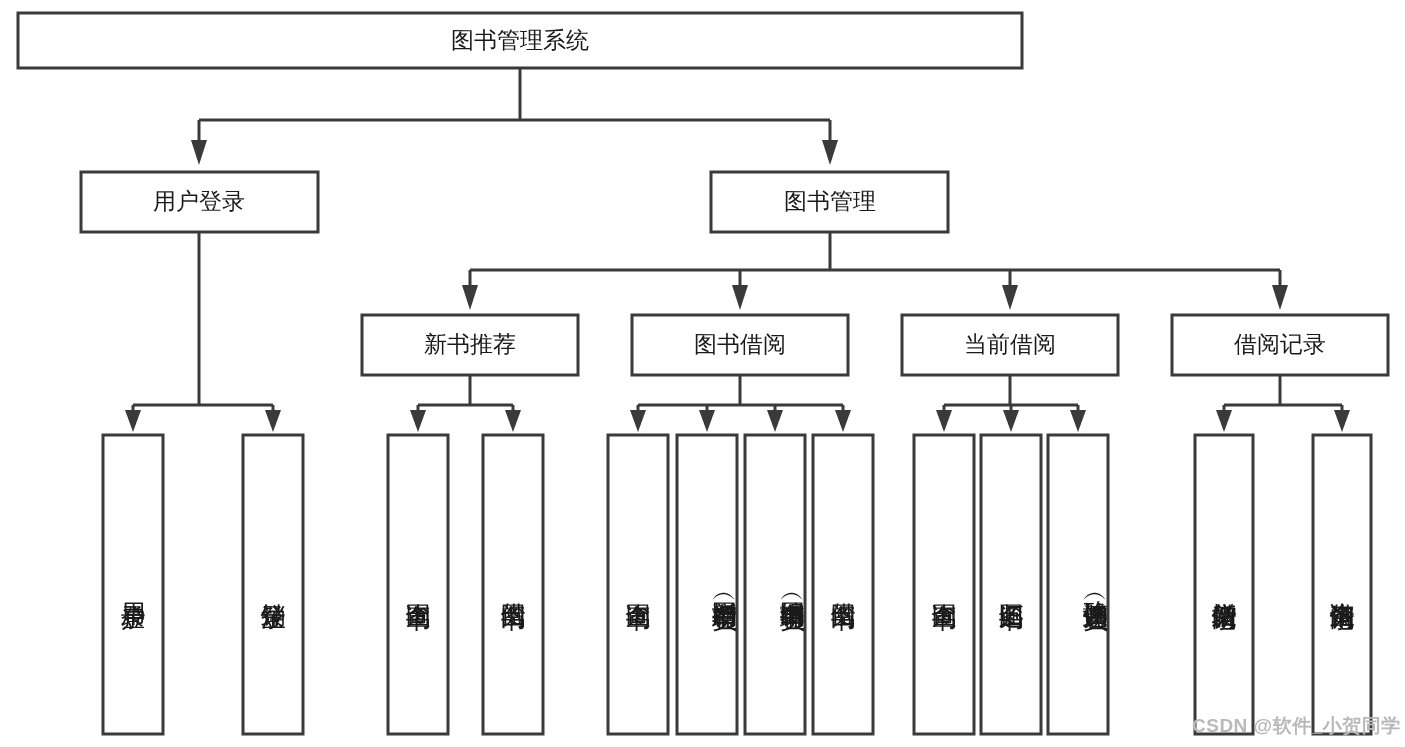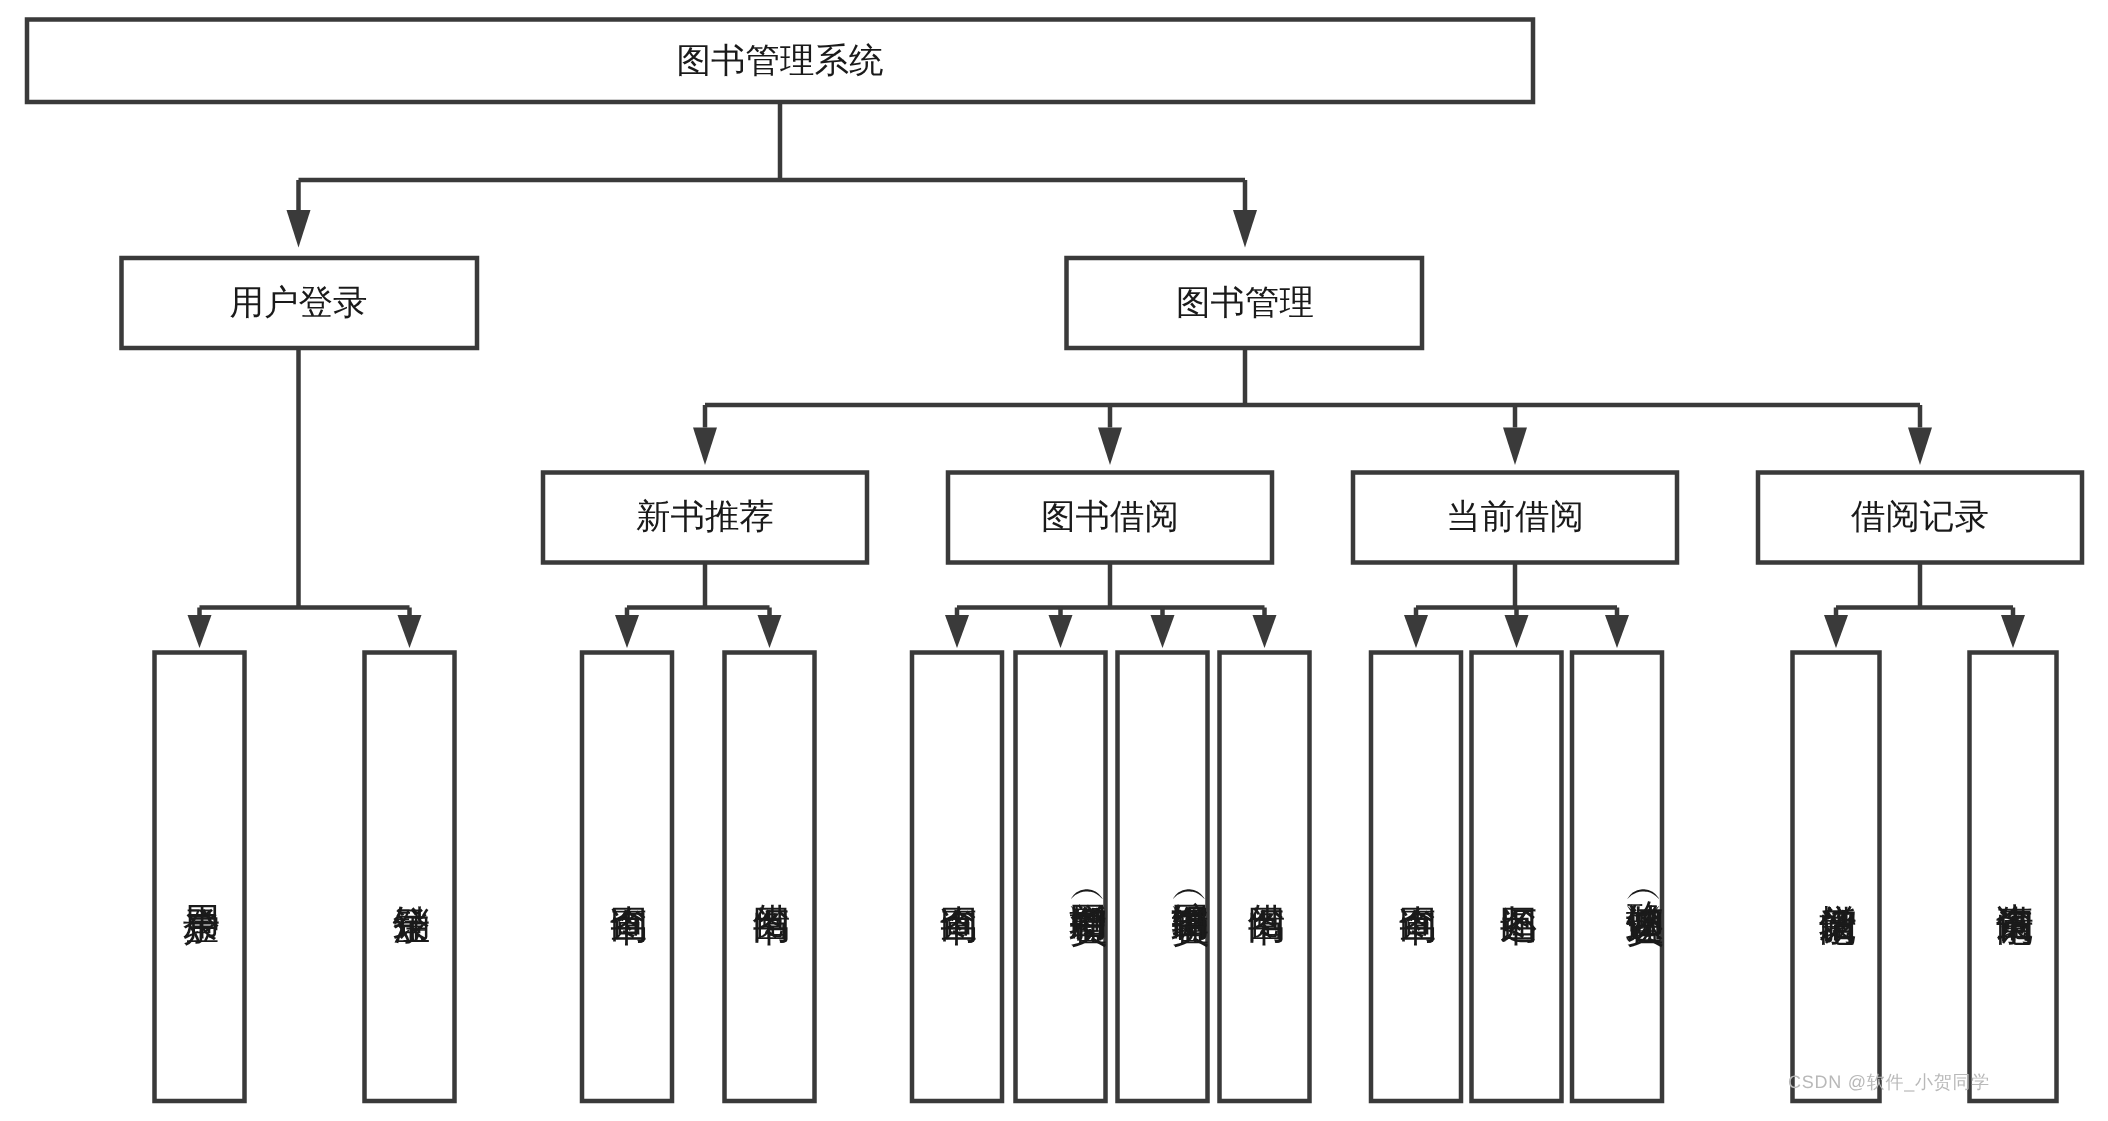--- a/index.html
+++ b/index.html
@@ -62,24 +62,25 @@
     display: flex;
     align-items: center;
     justify-content: center;
     pointer-events: none;
   }
   .watermark {
     position: absolute;
     left: 1192px;
     top: 713px;
     font-family: "Liberation Sans", "DejaVu Sans", sans-serif;
-    font-size: 12px;
+    font-size: 19px;
     color: #b9b9b9;
     white-space: nowrap;
     letter-spacing: 0.5px;
+    font-weight: bold;
   }
 </style>
 </head>
 <body>
 
 <div id="diagram-root">
 
   <svg class="diagram-canvas" viewBox="0 0 1405 747" xmlns="http://www.w3.org/2000/svg">
 
     <g>

